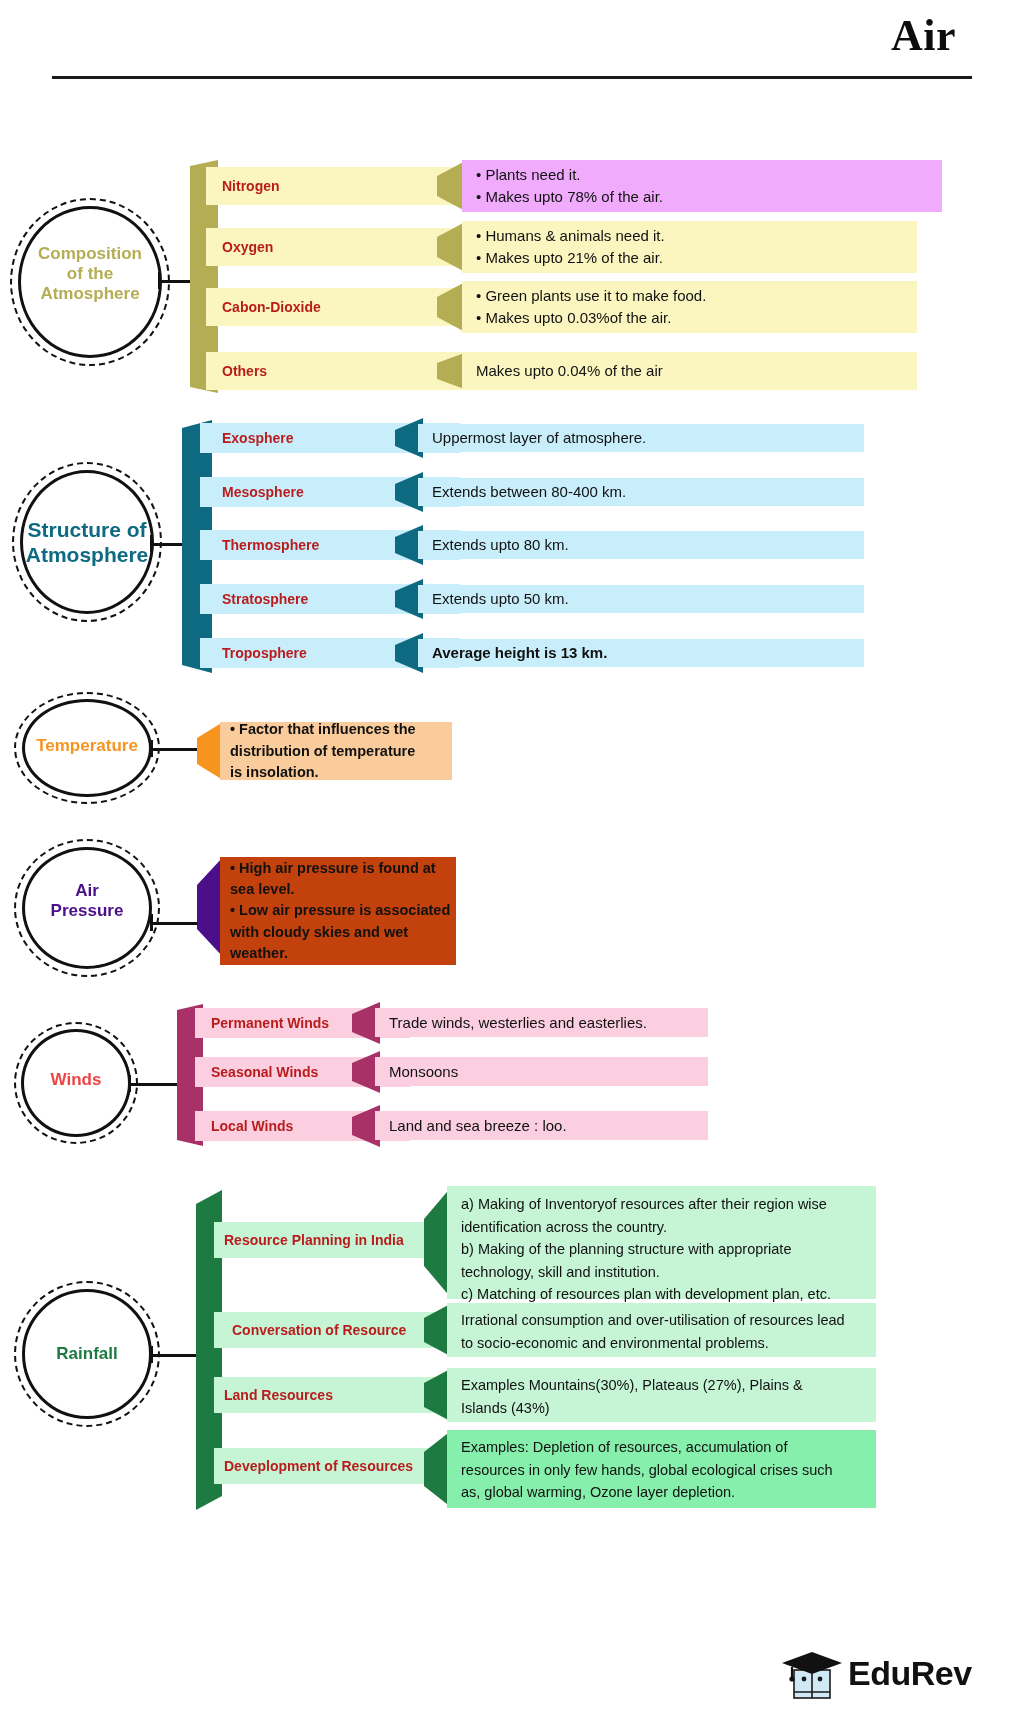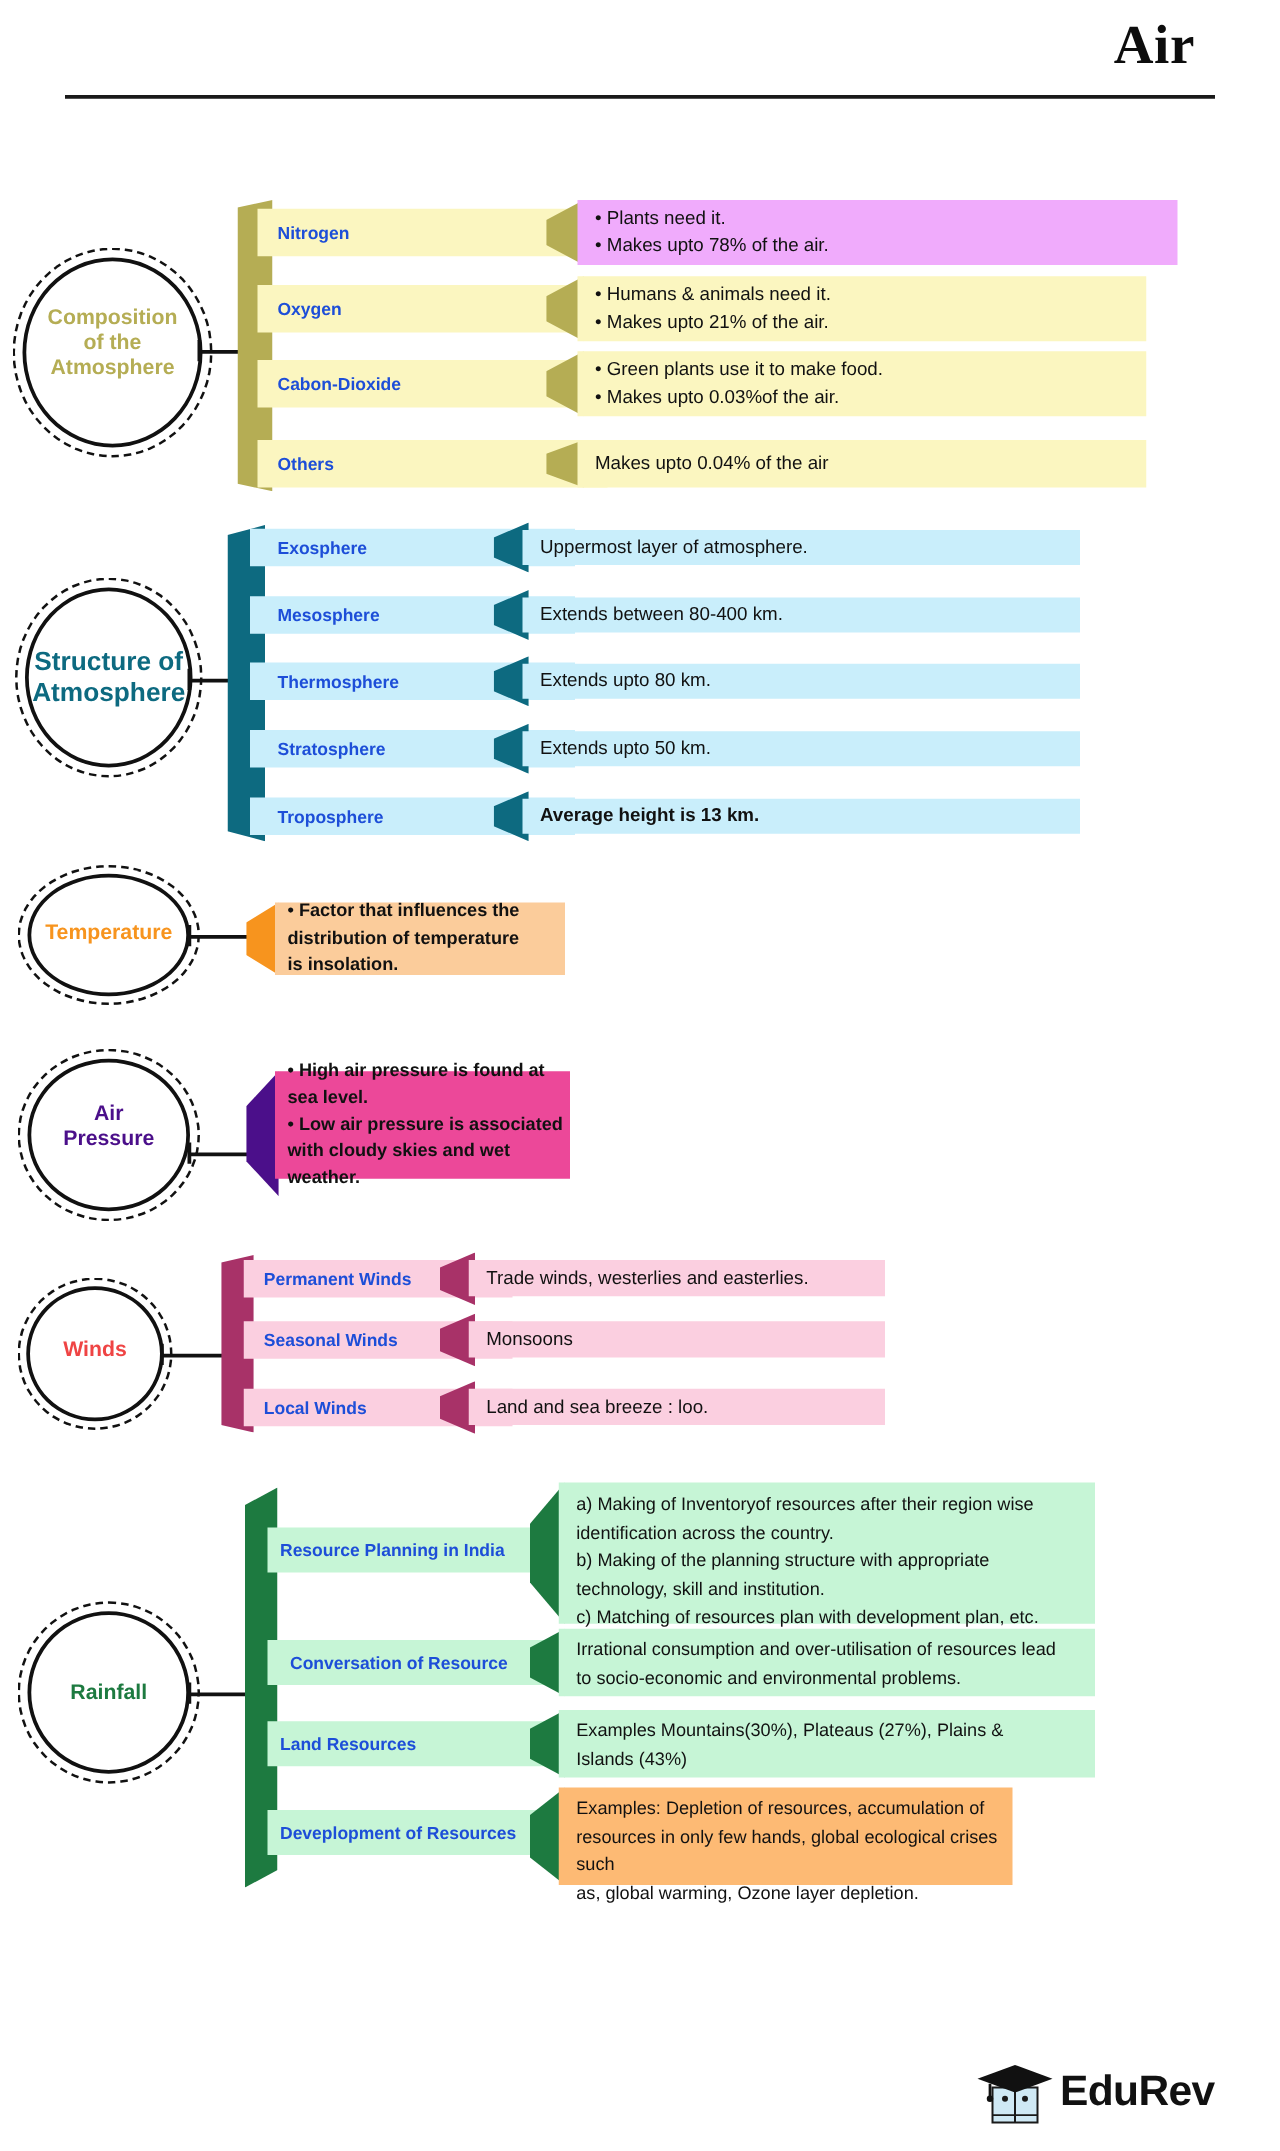--- a/index.html
+++ b/index.html
@@ -45,21 +45,21 @@
   .stub-cap { position: absolute; background: #111; width: 2.5px; }
 
   
   .bracket { position: absolute; }
 
   
   .row { position: absolute; }
   .label-bar {
     position: absolute;
     display: flex; align-items: center;
-    font-weight: 700; color: #1d4ed8;
+    font-weight: 700; color: #b91c1c;
     padding-left: 16px;
   }
   .content-bar {
     position: absolute;
     display: flex; align-items: center;
     color: #111;
   }
   .content-bar .txt { padding-left: 14px; line-height: 1.45; }
   .arrow { position: absolute; }
 
@@ -226,21 +226,21 @@
     <div class="node-label" style="top:42px; font-size:17px; color:#4b0f8a; white-space:pre-line;">Air
 Pressure</div>
   </div>
   <div class="stub" style="left:152px; top:922px; width:50px;"></div>
   <div class="stub-cap" style="left:150px; top:914px; height:17px;"></div>
 
   <div class="row">
     <svg class="arrow" style="left:197px; top:857px;" width="26" height="100" viewBox="0 0 26 100">
       <polygon points="26,0 26,100 0,72 0,28" fill="#4b0f8a"></polygon>
     </svg>
-    <div class="content-bar" style="left:220px; top:857px; width:236px; height:86px; background:#ec4899;">
+    <div class="content-bar" style="left:220px; top:857px; width:236px; height:108px; background:#c2410c;">
       <span class="txt" style="font-size:14.5px; font-weight:700; white-space:pre-line; padding-left:10px;">• High air pressure is found at
 sea level.
 • Low air pressure is associated
 with cloudy skies and wet
 weather.</span>
     </div>
   </div>
 
   <div class="node" style="left:14px; top:1022px; width:124px; height:122px;">
     <div class="ring-dash" style="width:124px; height:122px;"></div>
@@ -330,21 +330,21 @@
       <span class="txt" style="font-size:14.5px; white-space:pre-line; padding-top:6px; line-height:1.56;">Examples Mountains(30%), Plateaus (27%), Plains &amp;
 Islands (43%)</span>
     </div>
   </div>
 
   <div class="row">
     <div class="label-bar" style="left:214px; top:1448px; width:226px; height:36px; background:#c6f5d6; font-size:14px; padding-left:10px;">Deveplopment of Resources</div>
     <svg class="arrow" style="left:424px; top:1430px;" width="28" height="78" viewBox="0 0 28 78">
       <polygon points="28,0 28,78 0,56 0,22" fill="#1d7a40"></polygon>
     </svg>
-    <div class="content-bar" style="left:447px; top:1430px; width:363px; height:78px; background:#fdba74; align-items:flex-start;">
+    <div class="content-bar" style="left:447px; top:1430px; width:429px; height:78px; background:#86efac; align-items:flex-start;">
       <span class="txt" style="font-size:14.5px; white-space:pre-line; padding-top:6px; line-height:1.56;">Examples: Depletion of resources, accumulation of
 resources in only few hands, global ecological crises such
 as, global warming, Ozone layer depletion.</span>
     </div>
   </div>
 
   <div class="logo">
     <svg style="position:absolute; left:18px; top:0;" width="64" height="56" viewBox="0 0 64 56">
 
       <rect x="14" y="22" width="36" height="28" fill="#cfe9f5" stroke="#1a1a1a" stroke-width="1.6"></rect>

